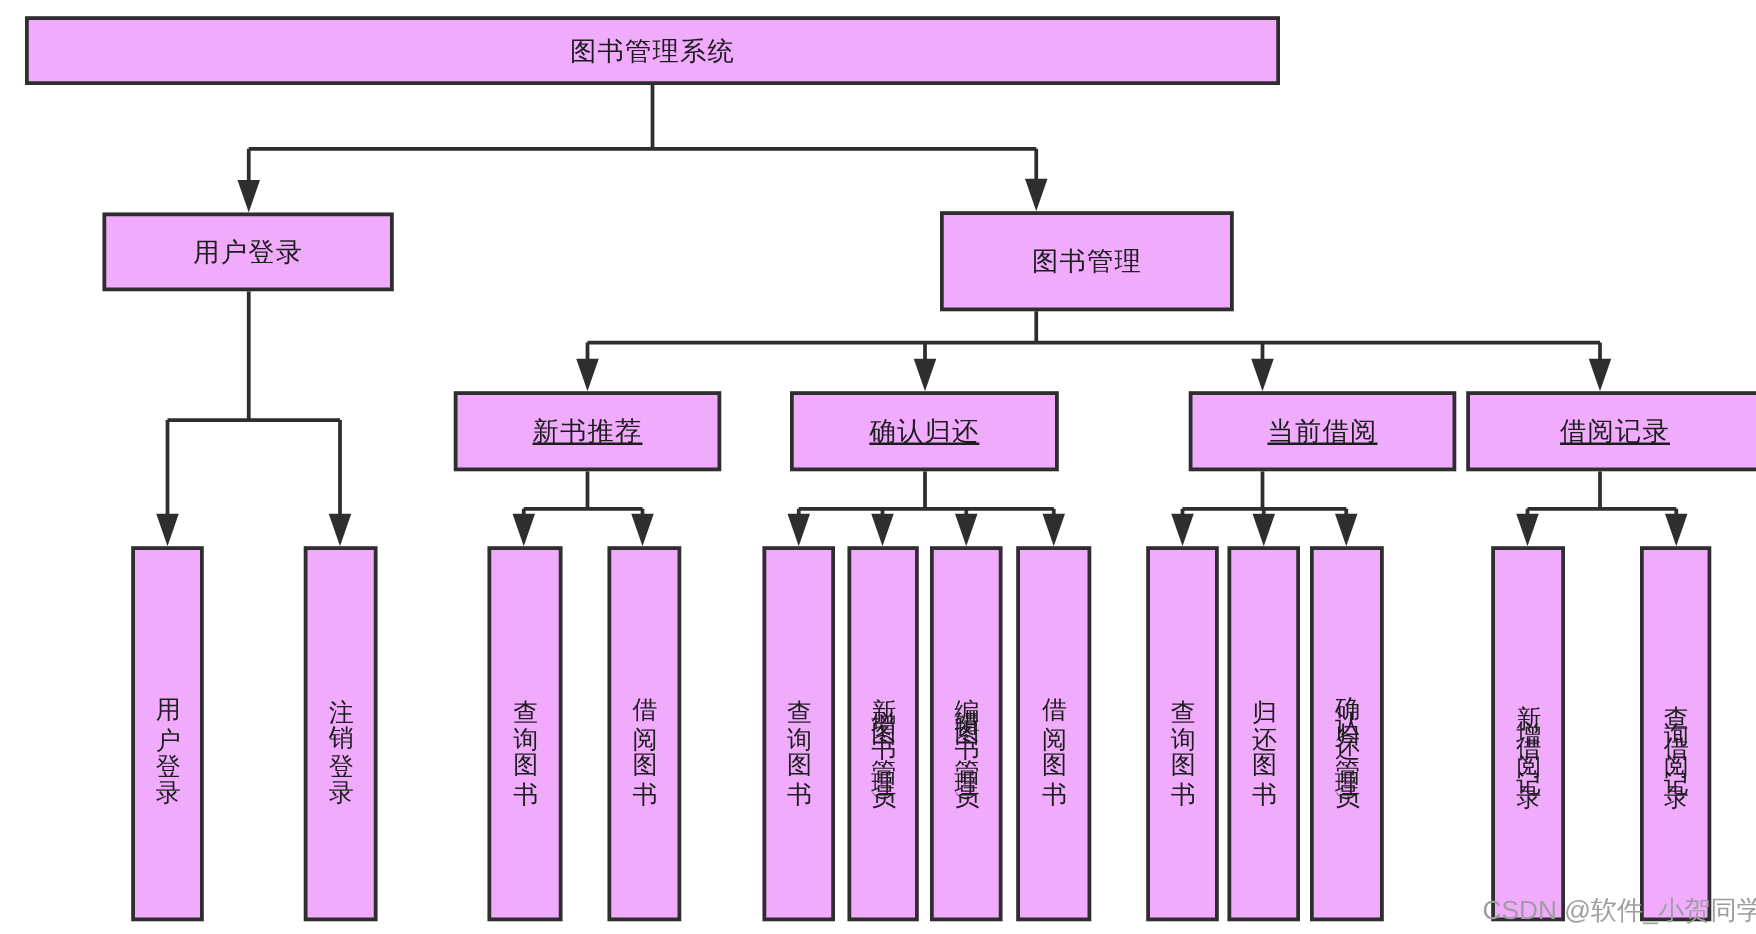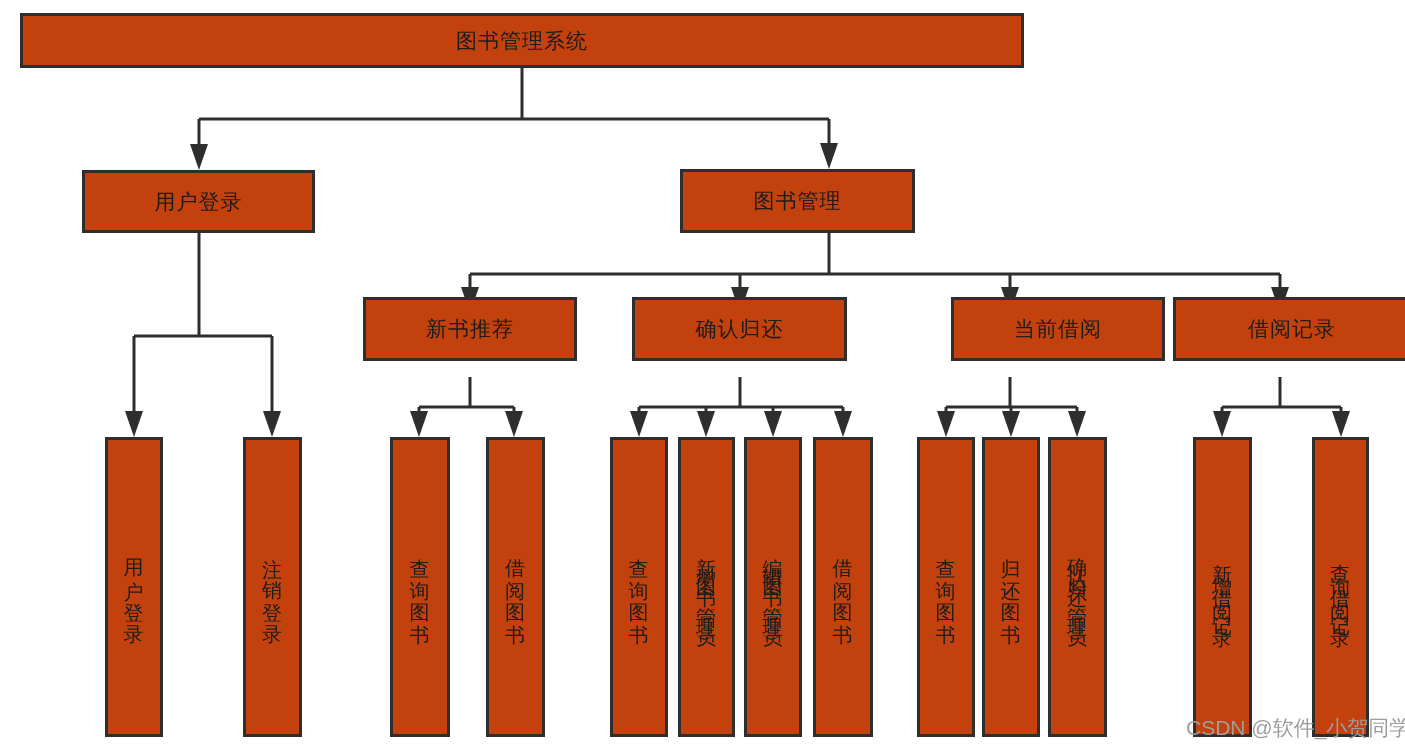--- a/index.html
+++ b/index.html
@@ -3,38 +3,38 @@
 <meta charset="utf-8">
 <style>
   html,body{margin:0;padding:0;}
   body{
     width:1405px;height:747px;position:relative;background:#ffffff;
     font-family:"Liberation Sans","DejaVu Sans",sans-serif;
     overflow:hidden;
   }
   svg.connectors{position:absolute;left:0;top:0;z-index:0;}
   .node{
-    position:absolute;box-sizing:border-box;background:#c2410c;
+    position:absolute;box-sizing:border-box;background:#f0abfc;
     border:3px solid #2e2e2e;color:#1c1c1c;
     display:flex;align-items:center;justify-content:center;
     z-index:1;text-align:center;
   }
   .h-node{font-size:21px;letter-spacing:1px;}
   .v-node{
     writing-mode:vertical-rl;text-orientation:mixed;
     font-size:20px;line-height:1;
   }
   .v-short{letter-spacing:22px;}
   .v-mid{letter-spacing:13px;}
   .v-long{letter-spacing:10px;}
   
   .root   {left:20px;  top:13px;  width:1004px;height:55px;}
   .l2a    {left:82px;  top:170px; width:233px; height:63px;}
-  .l2b    {left:680px; top:169px; width:235px; height:64px;}
-  .l3     {top:297px;height:64px;}
+  .l2b    {left:752px; top:169px; width:235px; height:80px;}
+  .l3     {top:313px;height:64px;text-decoration:underline;}
   .l3a{left:363px;width:214px;} .l3b{left:632px;width:215px;}
   .l3c{left:903px;width:214px;margin-left:48px;} .l3d{left:1173px;width:238px;}
   .leaf   {top:437px;height:300px;}
   .g1_1{left:105px;width:58px;} .g1_2{left:243px;width:59px;}
   .g2_1{left:390px;width:60px;} .g2_2{left:486px;width:59px;}
   .g3_1{left:610px;width:58px;} .g3_2{left:678px;width:57px;}
   .g3_3{left:744px;width:58px;} .g3_4{left:813px;width:60px;}
   .g4_1{left:917px;width:58px;} .g4_2{left:982px;width:58px;}
   .g4_3{left:1048px;width:59px;}
   .g5_1{left:1193px;width:59px;} .g5_2{left:1312px;width:57px;}

